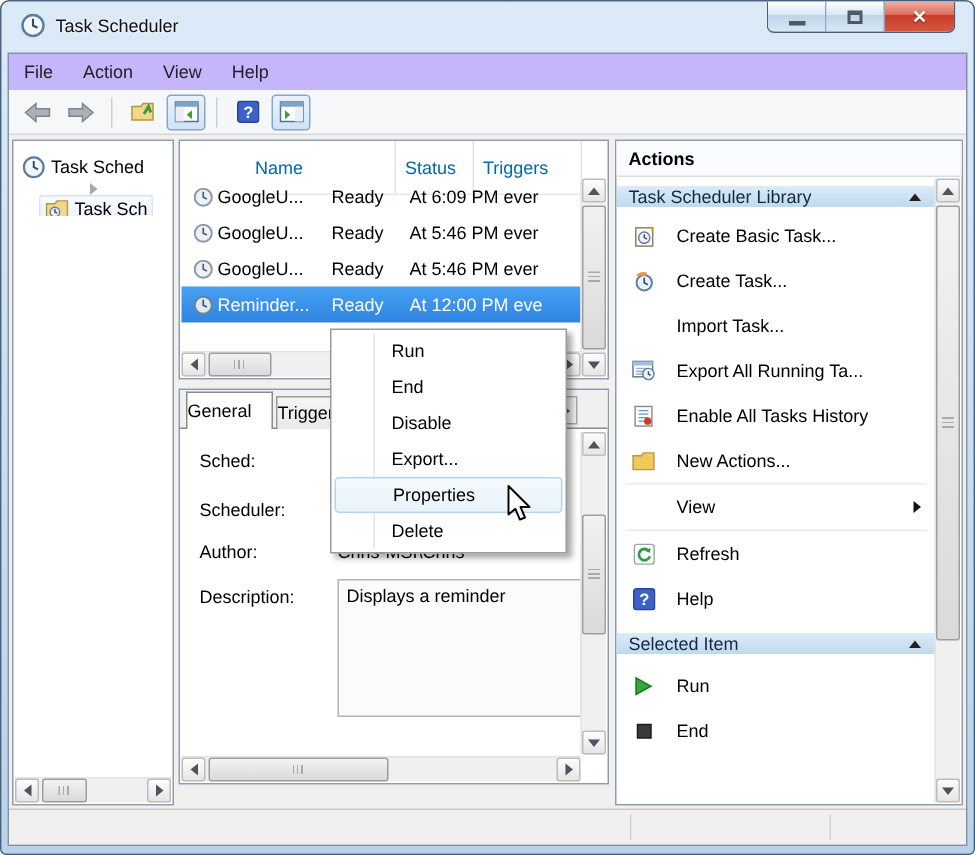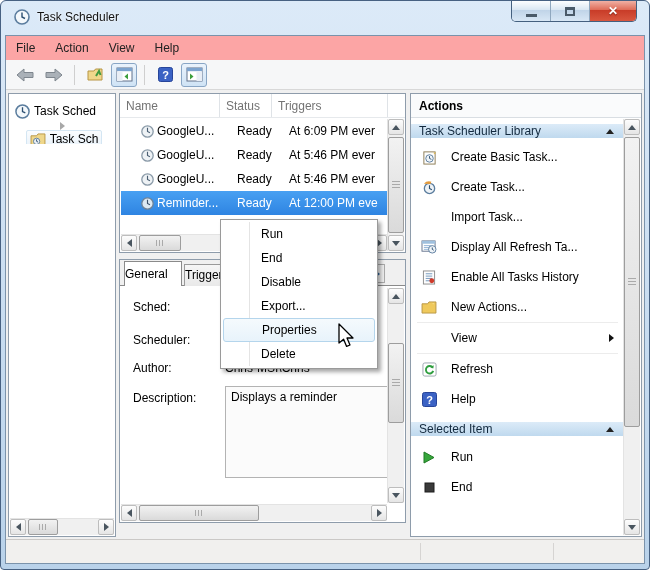--- a/index.html
+++ b/index.html
@@ -19,21 +19,21 @@
          background:linear-gradient(#fdfeff,#d9e6f2 45%,#c0d4e8 46%,#d8e7f5);
          border-right:1px solid #8fa7be; }
   .wbtn:last-child{ border-right:none; }
   .wbtn.close{ width:46px; background:linear-gradient(#f0b0a4,#de6a56 45%,#c83c28 46%,#d8573f);
                color:#fff; font-weight:bold; font-size:12px; text-shadow:0 1px 1px #7c1c10; }
   .glyph-min{ width:11px; height:3px; background:#4a5a69; margin-top:8px; }
   .glyph-max{ width:10px; height:9px; border:2px solid #4a5a69; border-top-width:3px; }
   
   .app{ position:absolute; left:4px; right:4px; top:34px; bottom:5px;
         background:#f0f0f0; border:1px solid #7c8fa0; border-color:#7b93ab; overflow:hidden; }
-  .menubar{ position:absolute; left:0; right:0; top:0; height:24px; background:#fca5a5;
+  .menubar{ position:absolute; left:0; right:0; top:0; height:24px; background:#c4b5fd;
             display:flex; align-items:center; font-size:12px; color:#222; }
   .menubar span{ padding:4px 10px; }
   .toolbar{ position:absolute; left:0; right:0; top:24px; height:30px; background:#f6f7f8;
             border-bottom:1px solid #d8d8d8; display:flex; align-items:center; padding-left:6px; gap:3px; }
   .tbtn{ width:26px; height:24px; display:flex; align-items:center; justify-content:center; border-radius:3px; }
   .tbtn.pressed{ border:1px solid #89a6c5; background:linear-gradient(#eaf3fc,#cfe3f5); }
   .tsep{ width:1px; height:20px; background:#cfcfcf; margin:0 4px; }
   
   .content{ position:absolute; left:0; right:0; top:55px; bottom:24px; background:#f0f0f0; }
   .pane{ position:absolute; background:#fff; border:1px solid #8e9cab; }
@@ -60,24 +60,24 @@
   .grip-h{ position:absolute; left:50%; top:4px; bottom:4px; width:8px; transform:translateX(-50%);
            background:repeating-linear-gradient(90deg,#aaa 0 1px,transparent 1px 3px); }
   .grip-v{ position:absolute; top:50%; left:3px; right:3px; height:8px; transform:translateY(-50%);
            background:repeating-linear-gradient(#aaa 0 1px,transparent 1px 3px); }
   .tri{ width:0; height:0; }
   .tri-l{ border-top:4px solid transparent; border-bottom:4px solid transparent; border-right:5px solid #49555f; }
   .tri-r{ border-top:4px solid transparent; border-bottom:4px solid transparent; border-left:5px solid #49555f; }
   .tri-u{ border-left:4px solid transparent; border-right:4px solid transparent; border-bottom:5px solid #49555f; }
   .tri-d{ border-left:4px solid transparent; border-right:4px solid transparent; border-top:5px solid #49555f; }
   
-  .list-hdr{ display:flex; height:24px; border-bottom:1px solid #e6e9ec; font-size:12px; color:#737373; }
+  .list-hdr{ display:flex; height:36px; border-bottom:1px solid #e6e9ec; font-size:12px; color:#0369a1;margin-left:44px; }
   .hcell{ border-right:1px solid #dfe3e7; display:flex; align-items:center; padding-left:6px; }
   .lrow{ display:flex; align-items:center; height:24px; font-size:12px; color:#000; white-space:nowrap; }
-  .lrow .c-name{ width:116px; display:flex; align-items:center; gap:3px; padding-left:20px; overflow:hidden; }
+  .lrow .c-name{ width:100px; display:flex; align-items:center; gap:3px; padding-left:8px; overflow:hidden; }
   .lrow .c-status{ width:52px; overflow:hidden; }
   .lrow .c-trig{ flex:1; overflow:hidden; }
   .lrow.sel{ background:linear-gradient(#48a0f2,#2e84e2); color:#fff; }
   
   .tabstrip{ position:absolute; left:0; top:0; right:0; height:26px; background:#f0f0f0;
              border-bottom:1px solid #8a8a8a; font-size:12px; }
   .tab{ position:absolute; text-align:left; }
   .tab.active{ left:4px; top:1px; height:25px; width:58px; background:#fff;
                border:1px solid #8a8a8a; border-bottom:none; line-height:24px; z-index:2; }
   .tab.inactive{ left:64px; top:4px; height:22px; width:58px; background:linear-gradient(#f6f6f6,#e9e9e9);
@@ -389,21 +389,21 @@
           <div class="aitem">
             <span class="ico">
               <svg width="16" height="14" viewBox="0 0 17 15">
                   <rect x="1" y="1" width="14" height="11" fill="#fff" stroke="#60708a"></rect>
                   <rect x="1" y="1" width="14" height="3" fill="#9fc0de"></rect>
                   <path d="M3 6 h8 M3 8 h8 M3 10 h6" stroke="#8fb2d6"></path>
                   <circle cx="12" cy="10" r="4" fill="#eef3f7" stroke="#5b7d9e"></circle>
                   <path d="M12 8 v2 l1.6 1" stroke="#2c4f71" fill="none"></path>
                 </svg>
             </span>
-            <span>Display All Refresh Ta...</span>
+            <span>Export All Running Ta...</span>
           </div>
           <div class="aitem">
             <span class="ico">
               <svg width="14" height="15" viewBox="0 0 15 16">
                   <rect x="1.5" y="1" width="12" height="14" fill="#fdfdfd" stroke="#8a8a8a"></rect>
                   <path d="M4 4 h7 M4 6.5 h7 M4 9 h7 M4 11.5 h5" stroke="#6f94bb"></path>
                   <circle cx="10.5" cy="11.5" r="2.6" fill="#cf3a2a"></circle>
                 </svg>
             </span>
             <span>Enable All Tasks History</span>

